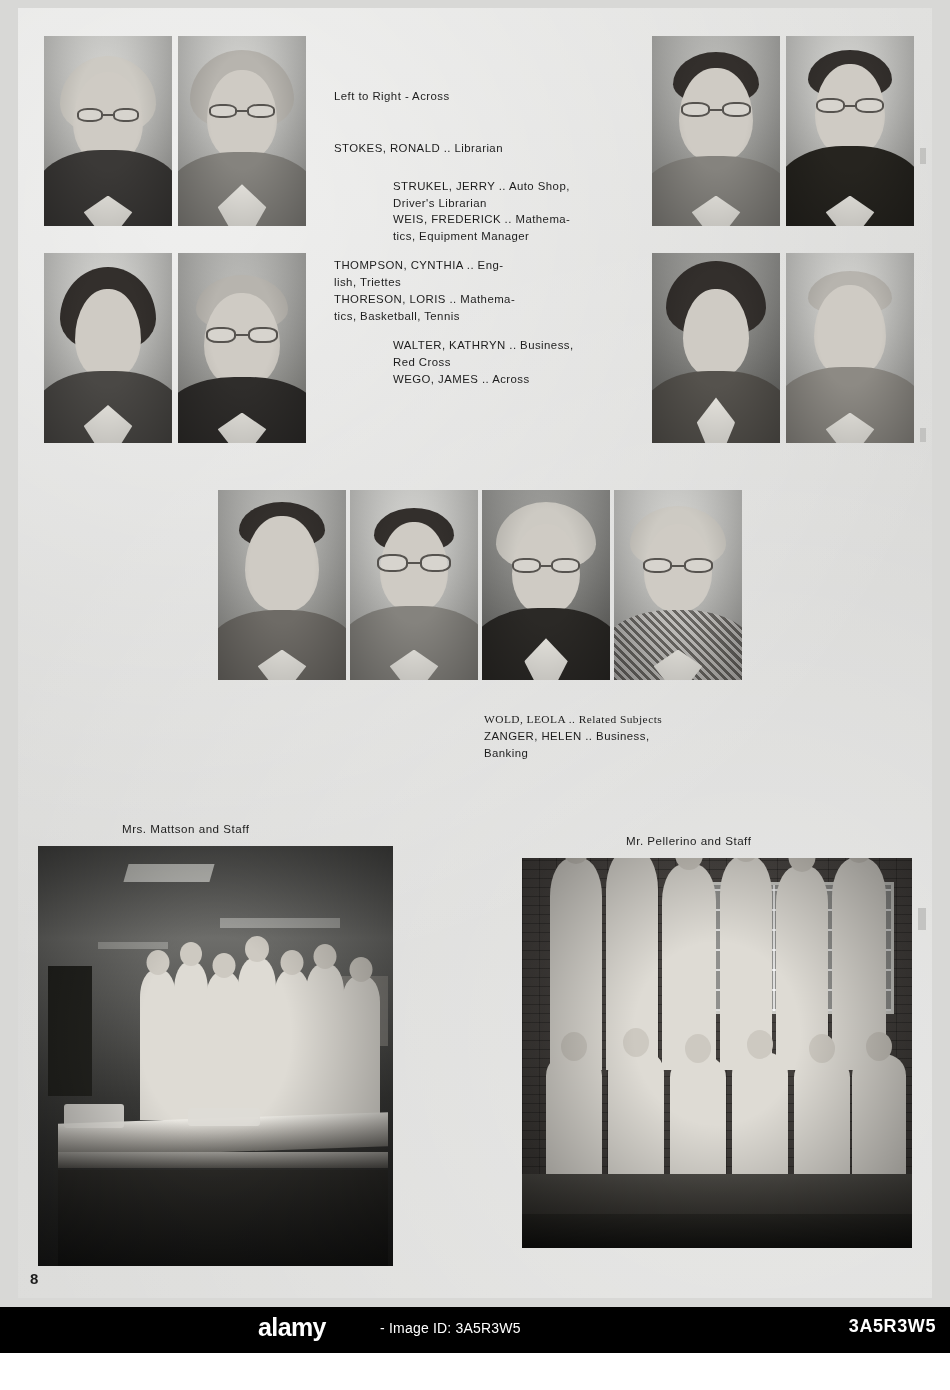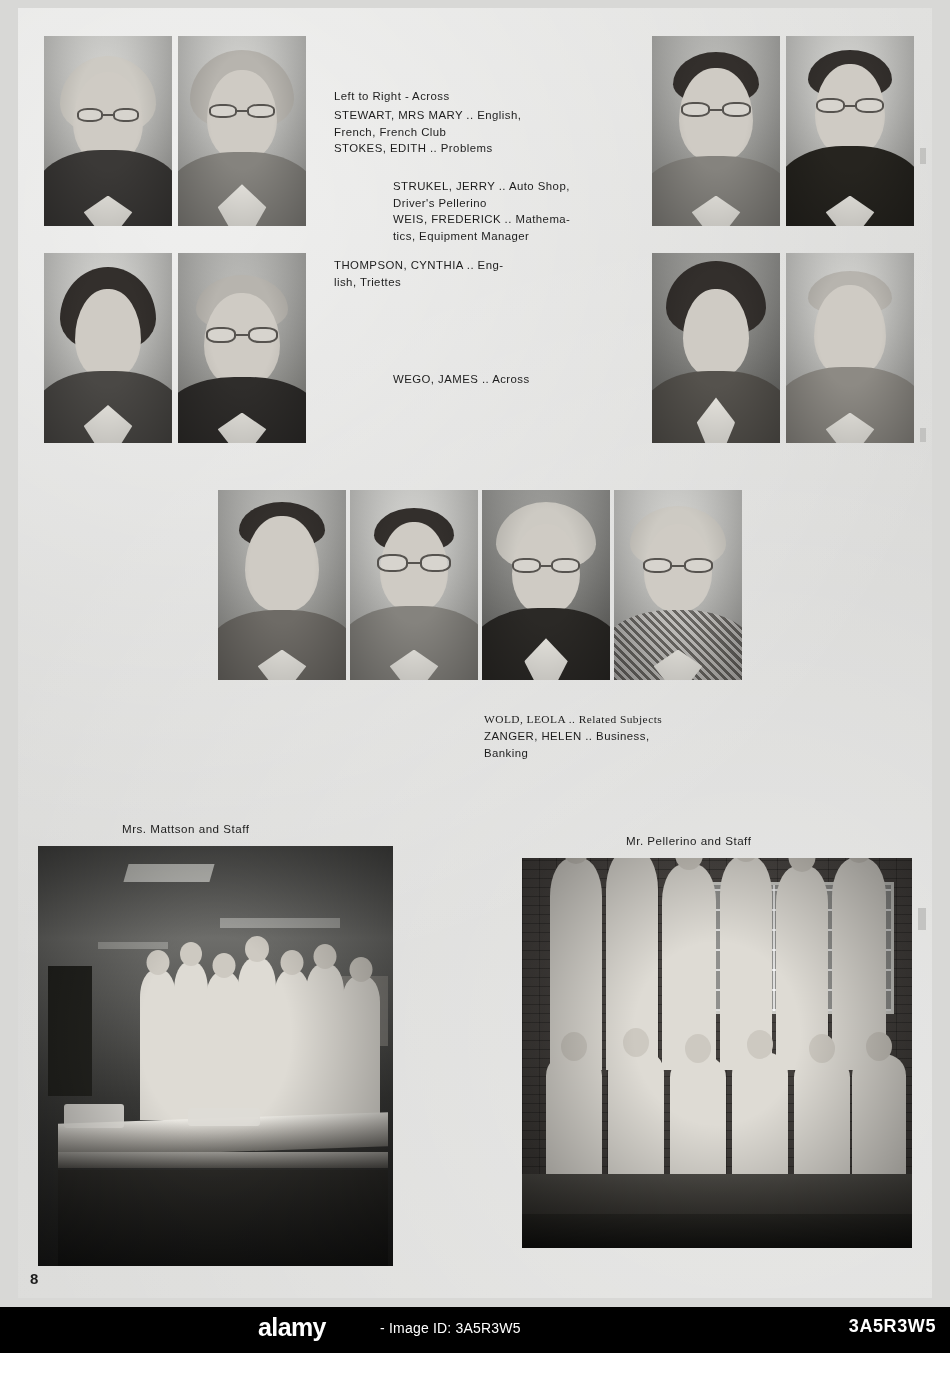--- a/index.html
+++ b/index.html
@@ -350,35 +350,37 @@
       <div class="portrait p-bg-light"></div>
       <div class="hair hair-gray" style="width:84px; height:44px; top:18px;"></div>
       <div class="head" style="width:72px; height:92px; top:32px;"></div>
       <div class="torso" style="width:154px; height:76px; background:#8d8a84;"></div>
       <div class="collar"></div>
       <div class="vignette"></div>
     </div>
 
     <div class="txt" style="left:316px; top:80px; width:290px;">Left to Right - Across</div>
 
-    <div class="txt" style="left:316px; top:99px; width:290px;">STEWART, MRS MARY .. English,
-French, French Club</div>
-
-    <div class="txt" style="left:316px; top:132px; width:290px;">STOKES, EDITH .. Problems</div>
+
+    <div class="txt" style="left:316px; top:132px; width:290px;">STOKES, RONALD .. Librarian</div>
 
     <div class="txt" style="left:375px; top:170px; width:240px;">STRUKEL, JERRY .. Auto Shop,
-Driver's Pellerino</div>
+Driver's Librarian</div>
 
     <div class="txt" style="left:375px; top:203px; width:240px;">WEIS, FREDERICK .. Mathema-
 tics, Equipment Manager</div>
 
     <div class="txt" style="left:316px; top:249px; width:295px;">THOMPSON, CYNTHIA .. Eng-
 lish, Triettes</div>
 
-
+    <div class="txt" style="left:316px; top:283px; width:295px;">THORESON, LORIS .. Mathema-
+tics, Basketball, Tennis</div>
+
+    <div class="txt" style="left:375px; top:329px; width:245px;">WALTER, KATHRYN .. Business,
+Red Cross</div>
 
     <div class="txt" style="left:375px; top:363px; width:245px;">WEGO, JAMES .. Across</div>
 
     <div class="photo" style="left:200px; top:482px; width:128px; height:190px;">
       <div class="portrait p-bg-mid"></div>
       <div class="hair hair-dark" style="width:86px; height:46px; top:12px;"></div>
       <div class="head" style="width:74px; height:96px; top:26px;"></div>
       <div class="torso" style="width:152px; height:70px; background:#6e6b66;"></div>
       <div class="collar"></div>
       <div class="vignette"></div>

